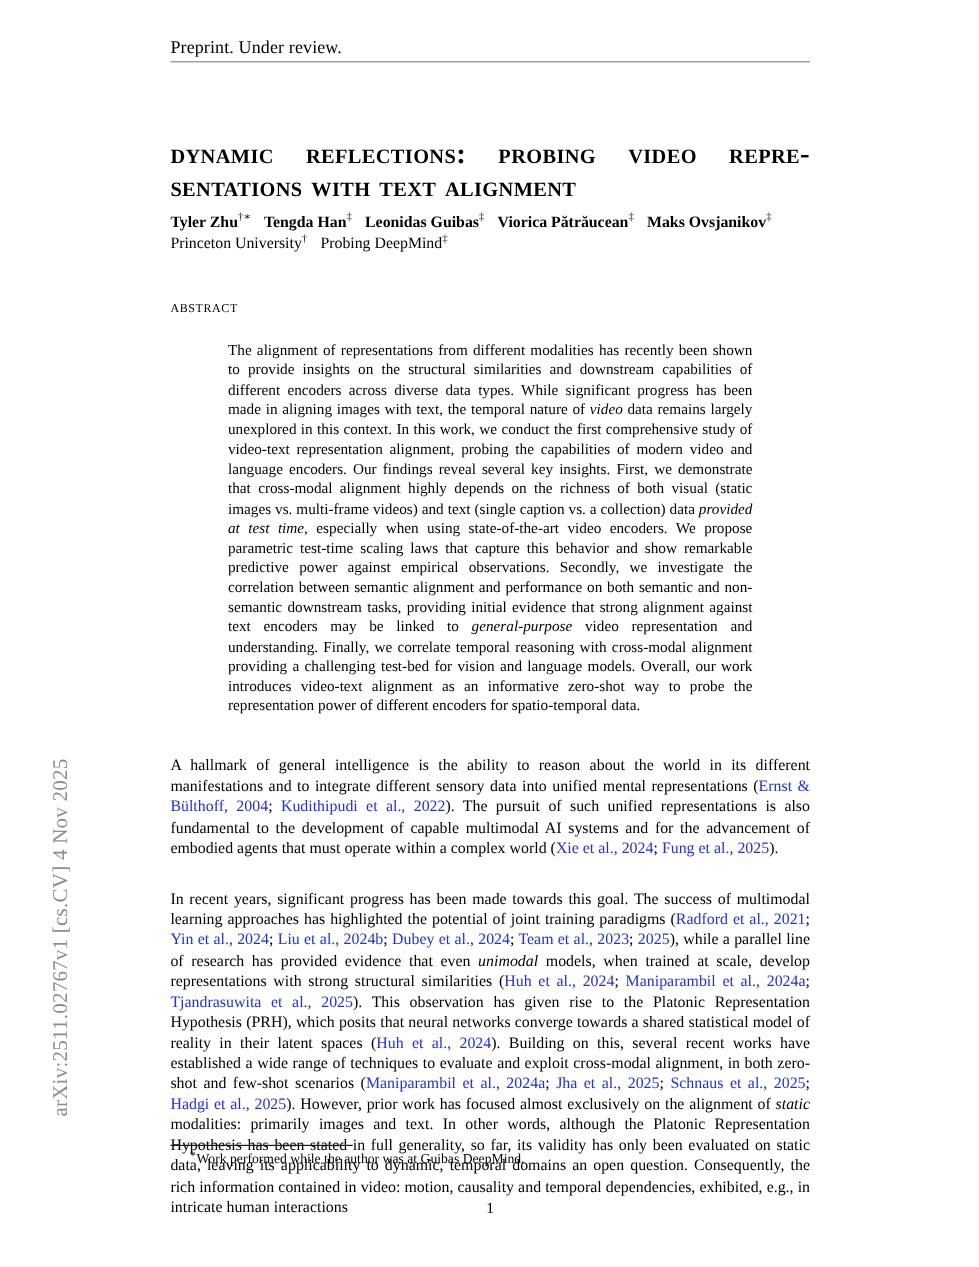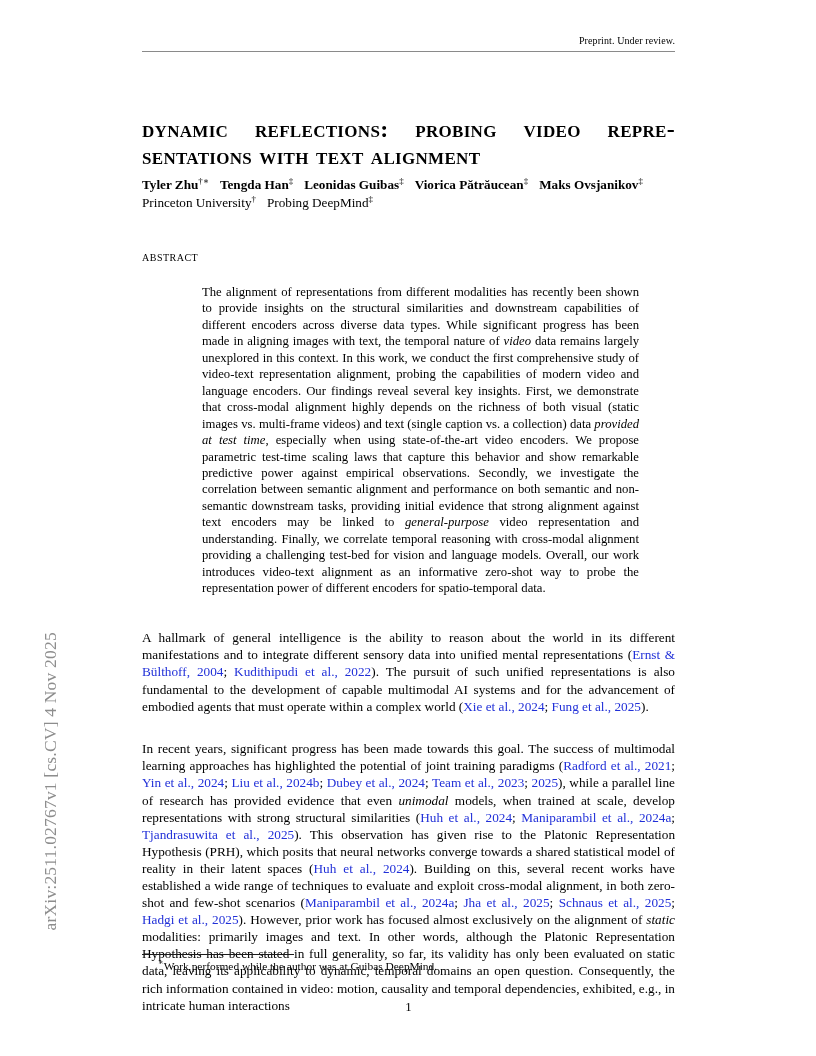--- a/index.html
+++ b/index.html
@@ -49,24 +49,23 @@
   }
 
   
   #running-head {
     position: absolute;
     top: 33px;
     left: 0;
     width: 533px;
   }
   #running-head .rh-text {
-    font-size: 10px;
+    font-size: 15px;
     line-height: 15px;
     letter-spacing: 0.1px;
-    text-align: right;
   }
   #running-head .rule {
     margin-top: 3px;
     border-bottom: 1.1px solid #8a8a8a;
     width: 533px;
   }
 
   
   #paper-title {
     position: absolute;
@@ -126,21 +125,21 @@
     width: 533px;
     text-align: left;
     font-size: 14px;
     font-variant: small-caps;
     text-transform: lowercase;
     letter-spacing: 0.5px;
   }
   #abstract-body {
     position: absolute;
     top: 284px;
-    left: 60px;
+    left: 48px;
     width: 437px;
     font-size: 12.7px;
     line-height: 16.45px;
     text-align: justify;
     text-align-last: left;
     hyphens: manual;
   }
 
   
   #intro-heading {

